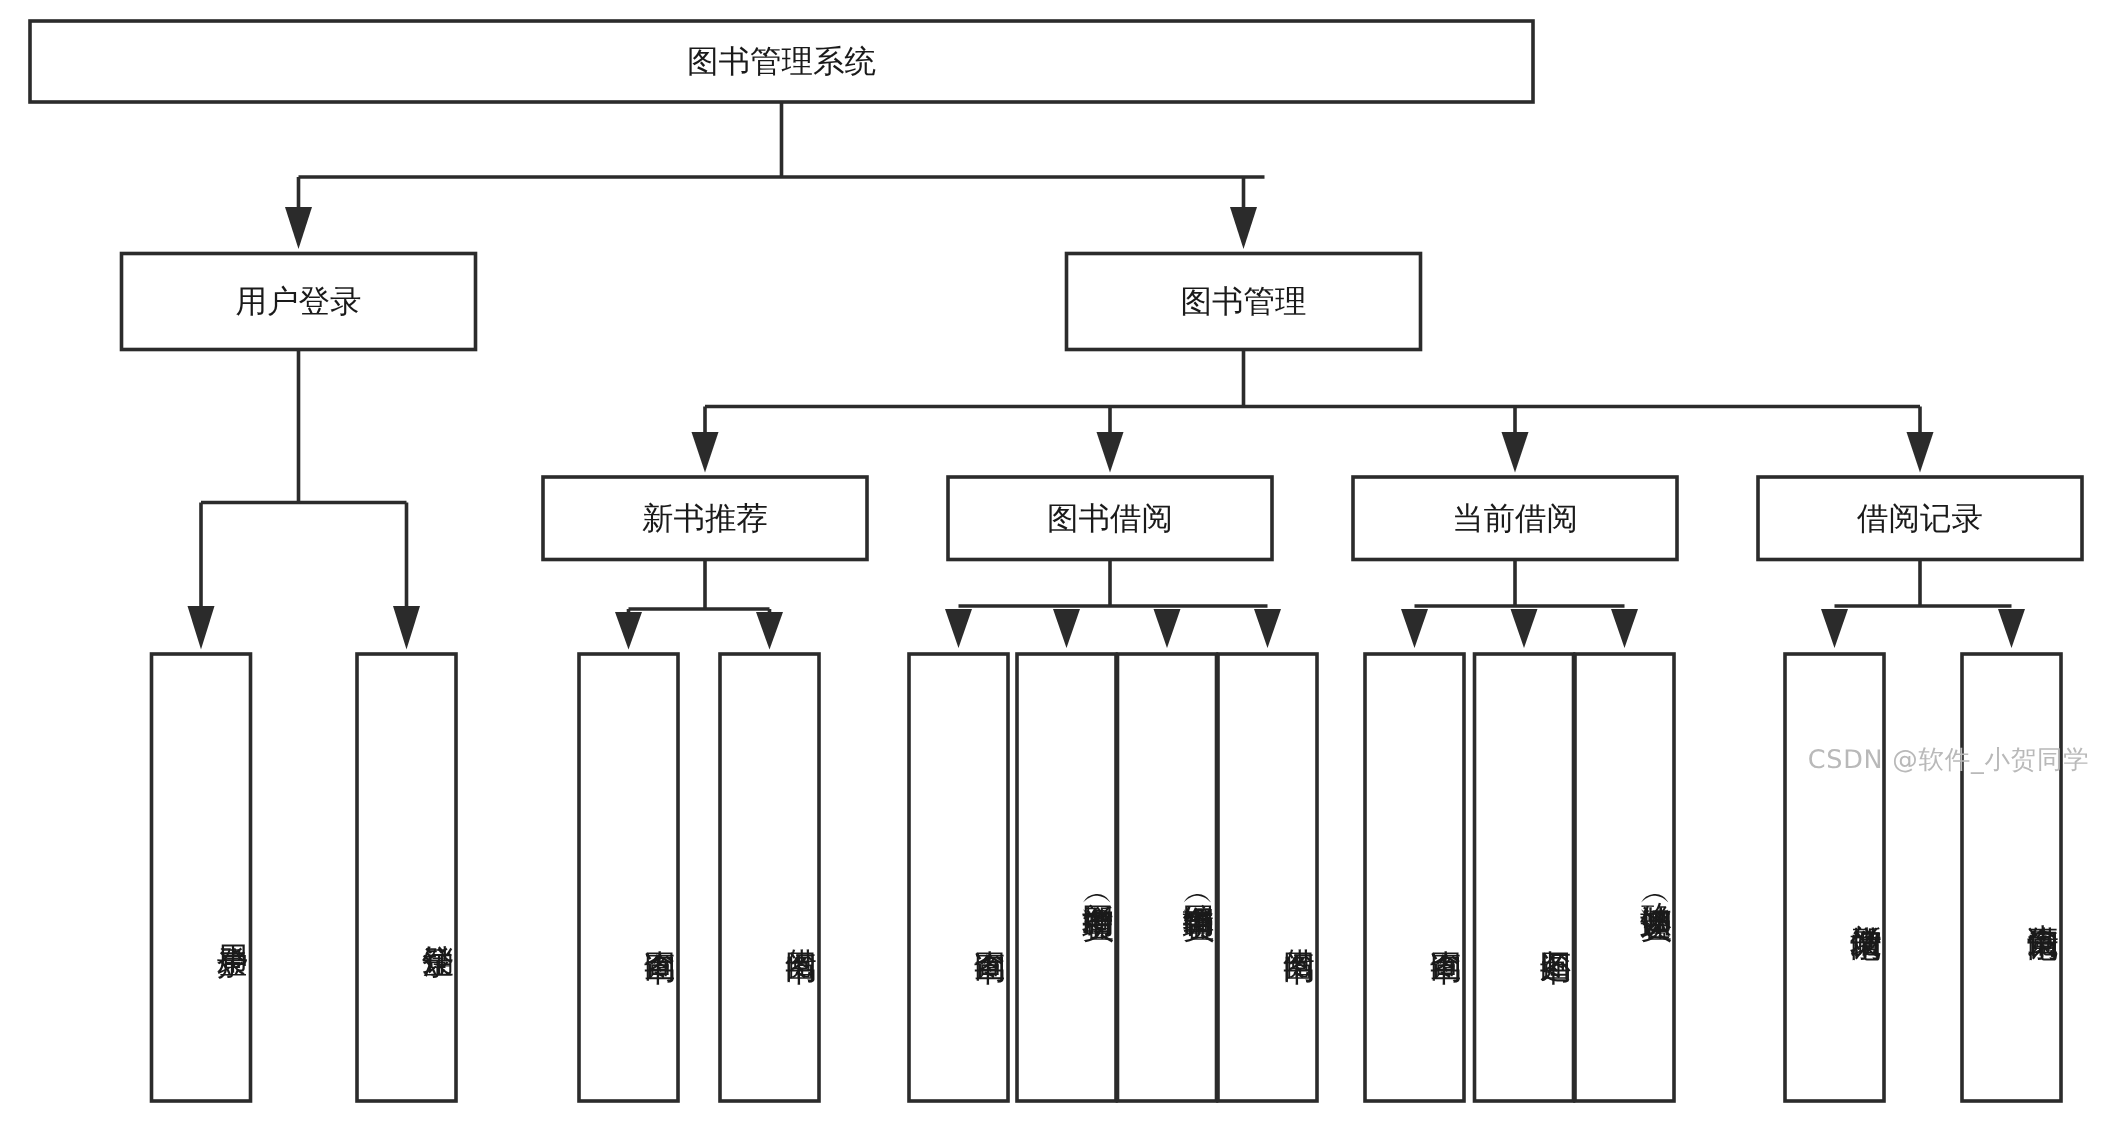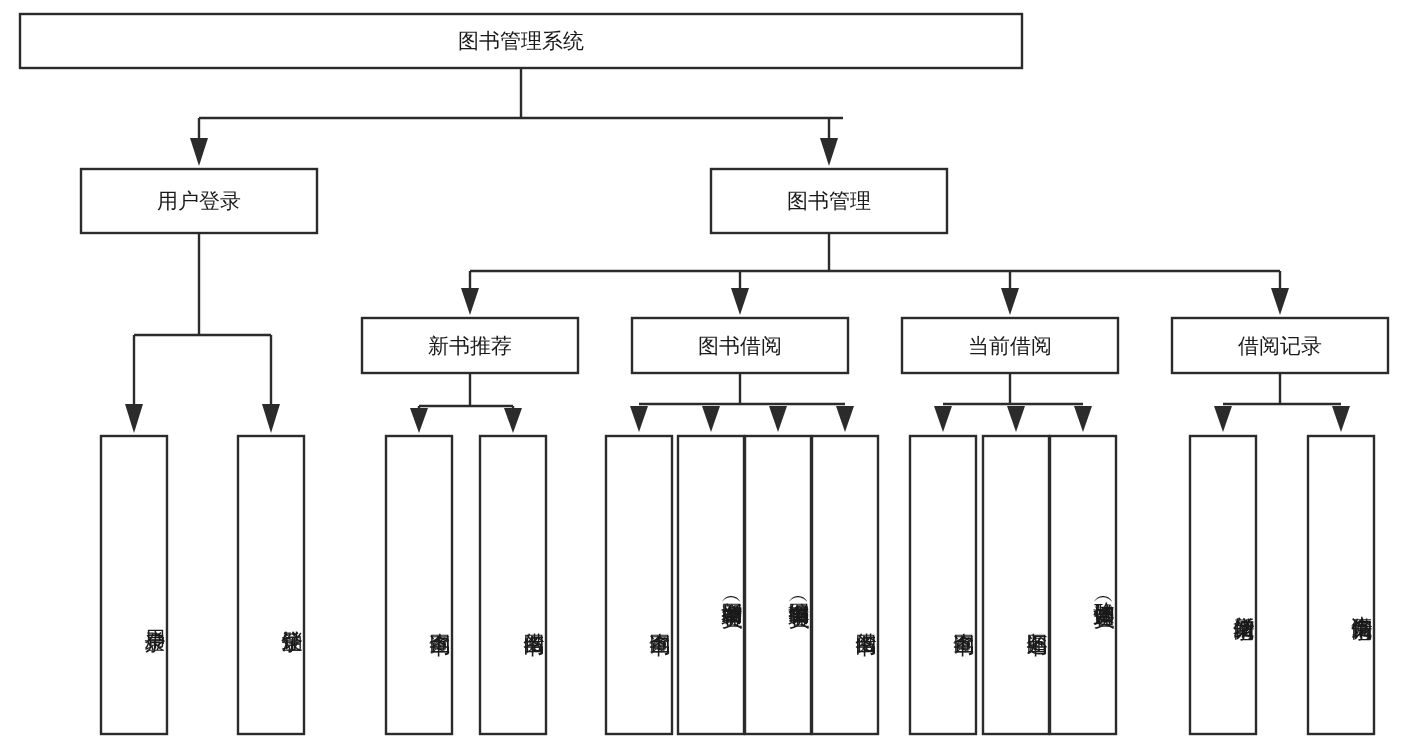--- a/index.html
+++ b/index.html
@@ -204,14 +204,15 @@
   <div class="node-label-v" style="left:606px; top:502px; width:66px; height:232px;">查询图书</div>
   <div class="node-label-v" style="left:678px; top:444px; width:66px; height:290px;">新增图书（管理员）</div>
   <div class="node-label-v" style="left:745px; top:444px; width:66px; height:290px;">编辑图书（管理员）</div>
   <div class="node-label-v" style="left:812px; top:502px; width:66px; height:232px;">借阅图书</div>
   <div class="node-label-v" style="left:910px; top:502px; width:66px; height:232px;">查询图书</div>
   <div class="node-label-v" style="left:983px; top:502px; width:66px; height:232px;">归还图书</div>
   <div class="node-label-v" style="left:1050px; top:444px; width:66px; height:290px;">确认归还（管理员）</div>
   <div class="node-label-v" style="left:1190px; top:470px; width:66px; height:264px;">新增借阅记录</div>
   <div class="node-label-v" style="left:1308px; top:470px; width:66px; height:264px;">查询借阅记录</div>
 
+  <div class="watermark">CSDN @软件_小贺同学</div>
 
 </div>
 
 </body></html>

